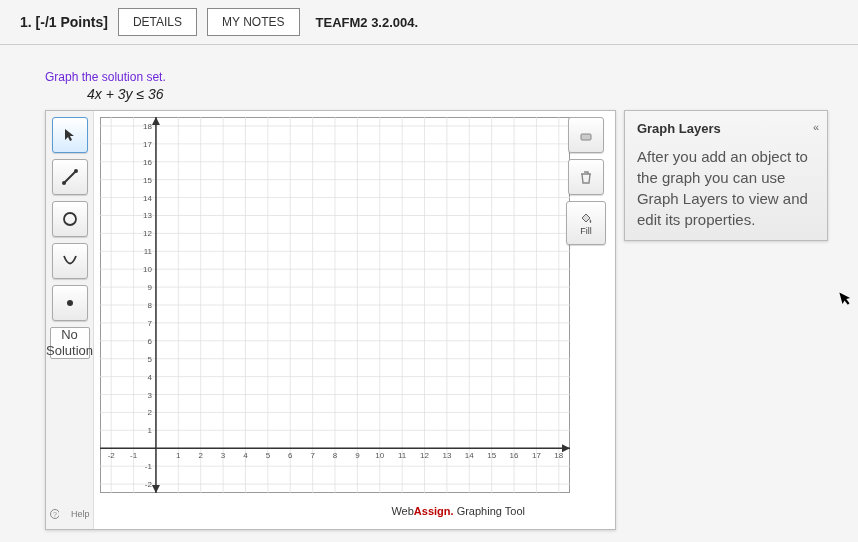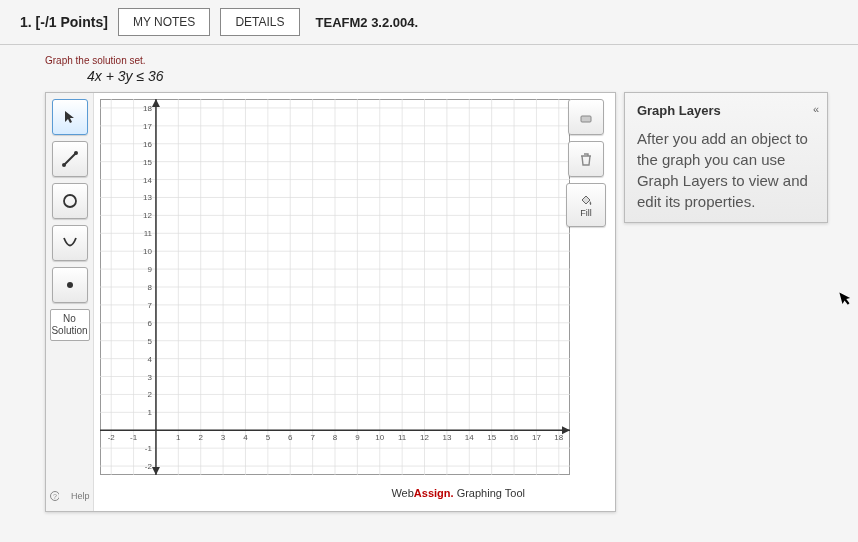--- a/index.html
+++ b/index.html
@@ -27,21 +27,21 @@
     font-size: 12px;
     color: #333;
     cursor: pointer;
   }
   .assign-label { font-size: 13px; font-weight: bold; color: #222; margin-left: 6px; }
   .content {
     padding: 10px 30px 0 45px;
     background: #f5f5f5;
     height: 500px;
   }
-  .instr { font-size: 10px; color: #7f1d1d; margin-bottom: 2px; }
+  .instr { font-size: 12px; color: #6d28d9; margin-bottom: 2px; margin-top: 15px; }
   .eqn { font-size: 14px; color: #222; margin-left: 42px; margin-bottom: 8px; font-style: italic;}
   .work-area { display: flex; gap: 8px; align-items: flex-start; }
   .graph-panel {
     background: #fff;
     border: 1px solid #bbb;
     box-shadow: 0 1px 3px rgba(0,0,0,0.15);
     display: flex;
     width: 590px;
     height: 420px;
     position: relative;
@@ -61,21 +61,21 @@
     border: 1px solid #aaa;
     border-radius: 3px;
     background: linear-gradient(#fff,#eaeaea);
     display: flex; align-items:center; justify-content:center;
     font-size: 14px; color:#333;
     cursor: pointer;
     box-shadow: 0 1px 1px rgba(0,0,0,0.15);
   }
   .tool-btn.selected { background: linear-gradient(#fff,#d8ecff); border-color:#5a9bd4; }
   .tool-nosol {
-    width:40px; height:32px; font-size:10px; text-align:center; line-height:1.2;
+    width:40px; height:32px; font-size:13px; text-align:center; line-height:1.2;
     border:1px solid #aaa; border-radius:2px; background:#fff; color:#444;
     display:flex; align-items:center; justify-content:center;
     cursor:pointer;
   }
   .toolbar-spacer { flex:1; }
   .help-btn {
     width:40px; height:18px; font-size:9px; color:#777;
     display:flex; align-items:center; justify-content:center; gap:12px;
     margin-bottom:6px; cursor:pointer;
   }
@@ -122,22 +122,22 @@
   svg { display:block; }
 </style>
 </head>
 <body>
 
 <div class="header-row">
   <span class="qnum">
     <span>1.</span>
     <span>[-/1 Points]</span>
   </span>
+  <button class="hdr-btn">DETAILS</button>
   <button class="hdr-btn">MY NOTES</button>
-  <button class="hdr-btn">DETAILS</button>
   <span class="assign-label">TEAFM2 3.2.004.</span>
 </div>
 
 <div class="content">
   <div class="instr">Graph the solution set.</div>
   <div class="eqn">4x + 3y ≤ 36</div>
 
   <div class="work-area">
     <div class="graph-panel">
       <div class="toolbar">

